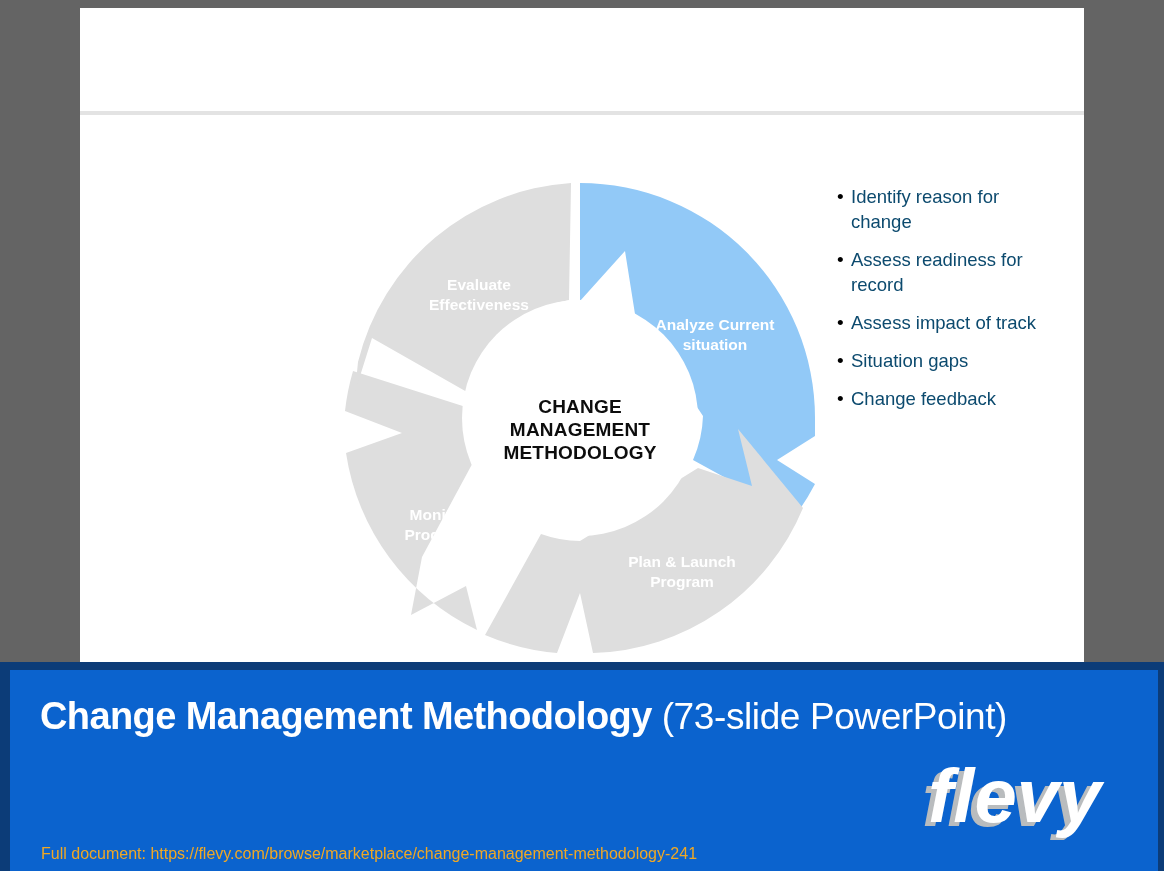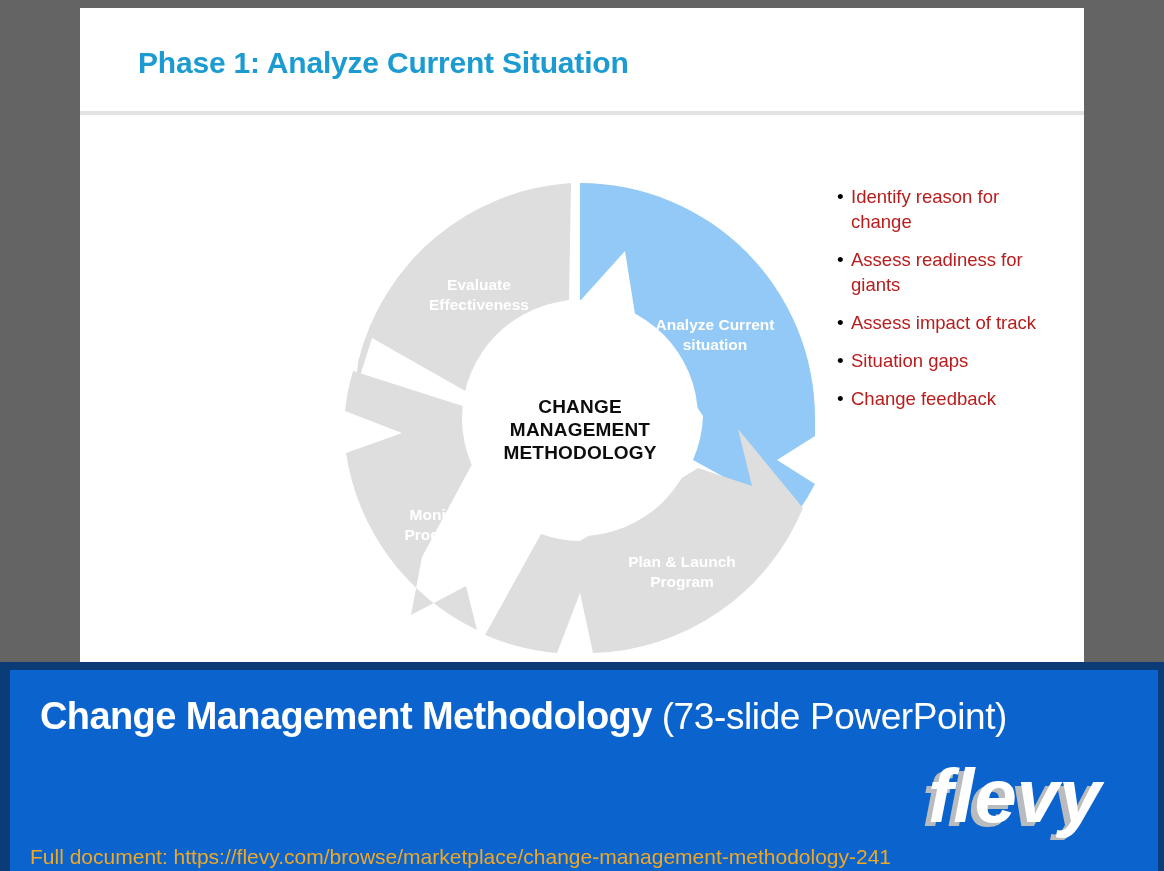--- a/index.html
+++ b/index.html
@@ -91,21 +91,21 @@
   .bullet-dot {
     flex: 0 0 auto;
     width: 14px;
     font-size: 19px;
     line-height: 25px;
     color: #000000;
   }
   .bullet-text {
     font-size: 18.5px;
     line-height: 25px;
-    color: #b91c1c;
+    color: #0c4a6e;
   }
 
   
   .banner-outer {
     position: absolute;
     left: 0px;
     top: 662px;
     width: 1164px;
     height: 209px;
     background: #0c3c78;
@@ -144,44 +144,43 @@
     left: 31px;
     top: 87px;
     width: 800px;
     font-size: 18.5px;
     line-height: 29px;
     color: #ffffff;
   }
 
   .banner-url {
     position: absolute;
-    left: 20px;
+    left: 31px;
     top: 175px;
-    font-size: 21px;
+    font-size: 16px;
     color: #f0a824;
     white-space: nowrap;
   }
 
   .flevy-logo {
     position: absolute;
     left: 904px;
     top: 90px;
     width: 210px;
     height: 80px;
   }
   .flevy-logo svg { display: block; }
 </style>
 </head>
 <body>
 
 <div id="root">
 
   <div class="slide">
 
-    <div class="slide-title">Phase 1: Analyze Current Situation</div>
 
     <div class="title-rule"></div>
 
     <div class="donut-wrap">
       <svg class="donut-svg" viewBox="0 0 510 500" xmlns="http://www.w3.org/2000/svg">
 
         <path fill="#92c9f7" d="M 255 15
                  A 235 235 0 0 1 490 250
                  L 490 268
                  L 452 292
@@ -256,21 +255,21 @@
       </svg>
     </div>
 
     <div class="bullets">
       <div class="bullet-row">
         <span class="bullet-dot">•</span>
         <span class="bullet-text">Identify reason for change</span>
       </div>
       <div class="bullet-row">
         <span class="bullet-dot">•</span>
-        <span class="bullet-text">Assess readiness for giants</span>
+        <span class="bullet-text">Assess readiness for record</span>
       </div>
       <div class="bullet-row">
         <span class="bullet-dot">•</span>
         <span class="bullet-text">Assess impact of track</span>
       </div>
       <div class="bullet-row">
         <span class="bullet-dot">•</span>
         <span class="bullet-text">Situation gaps</span>
       </div>
       <div class="bullet-row">

